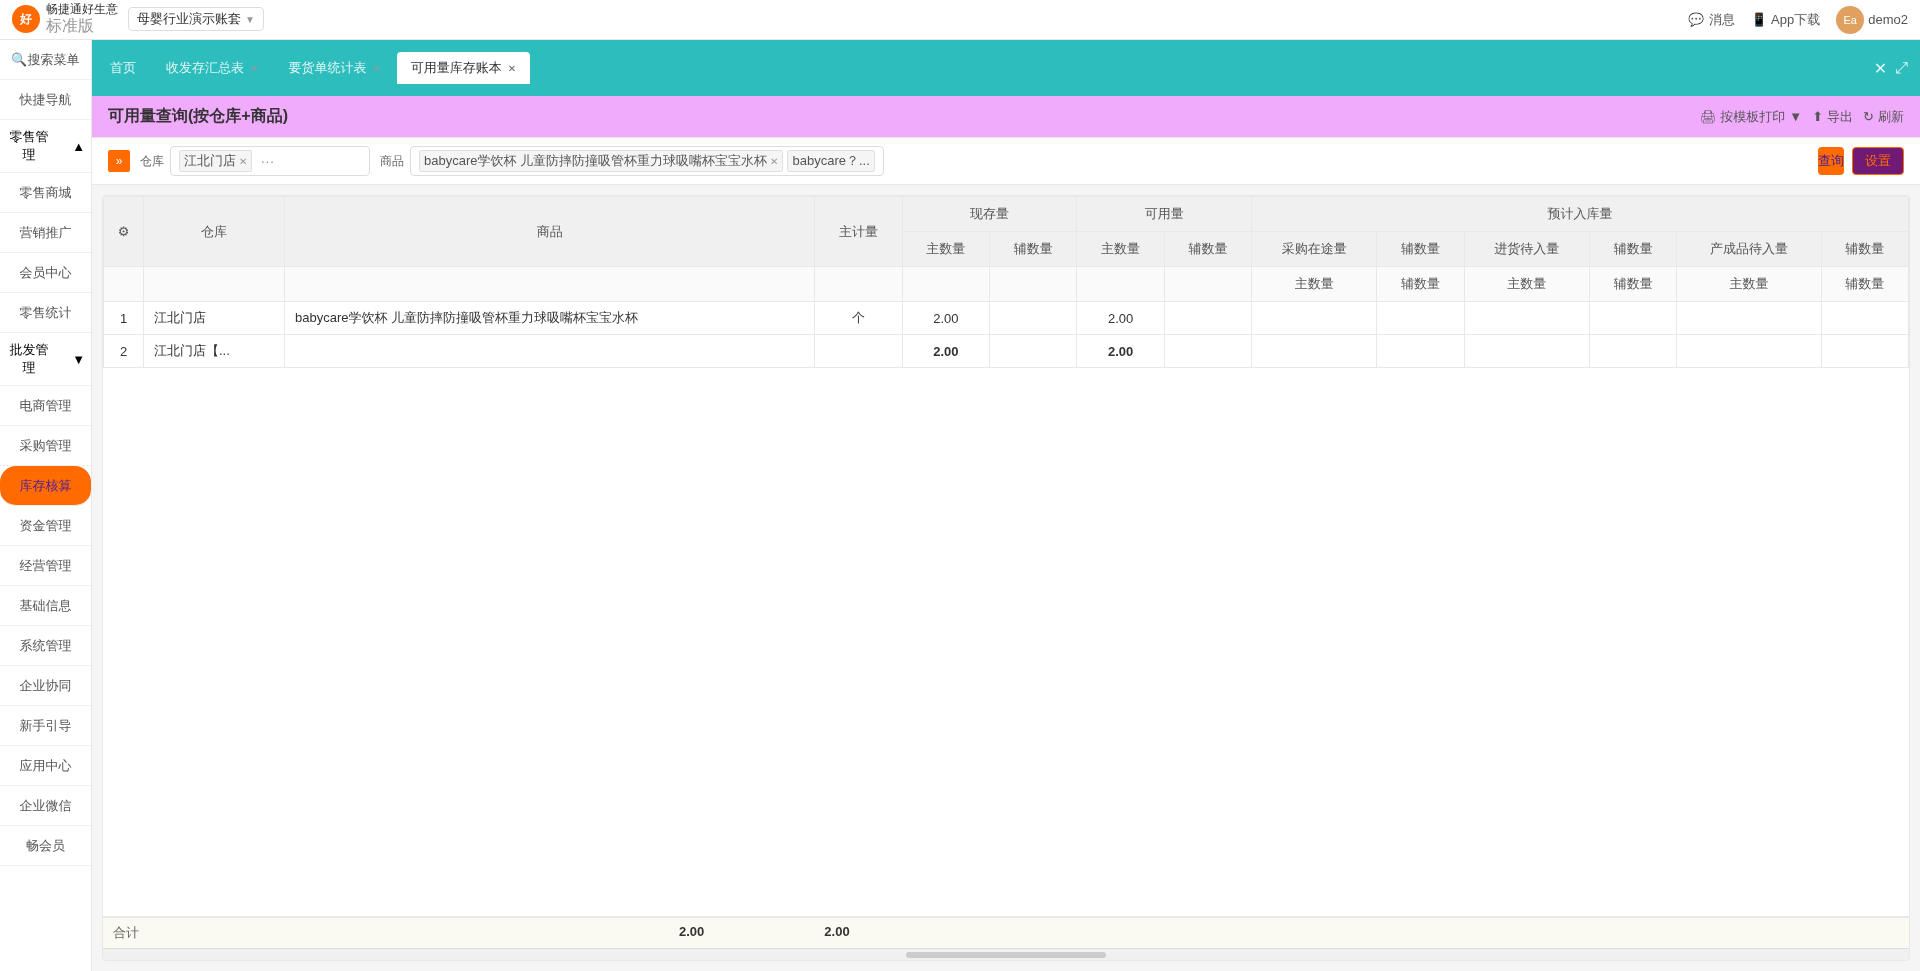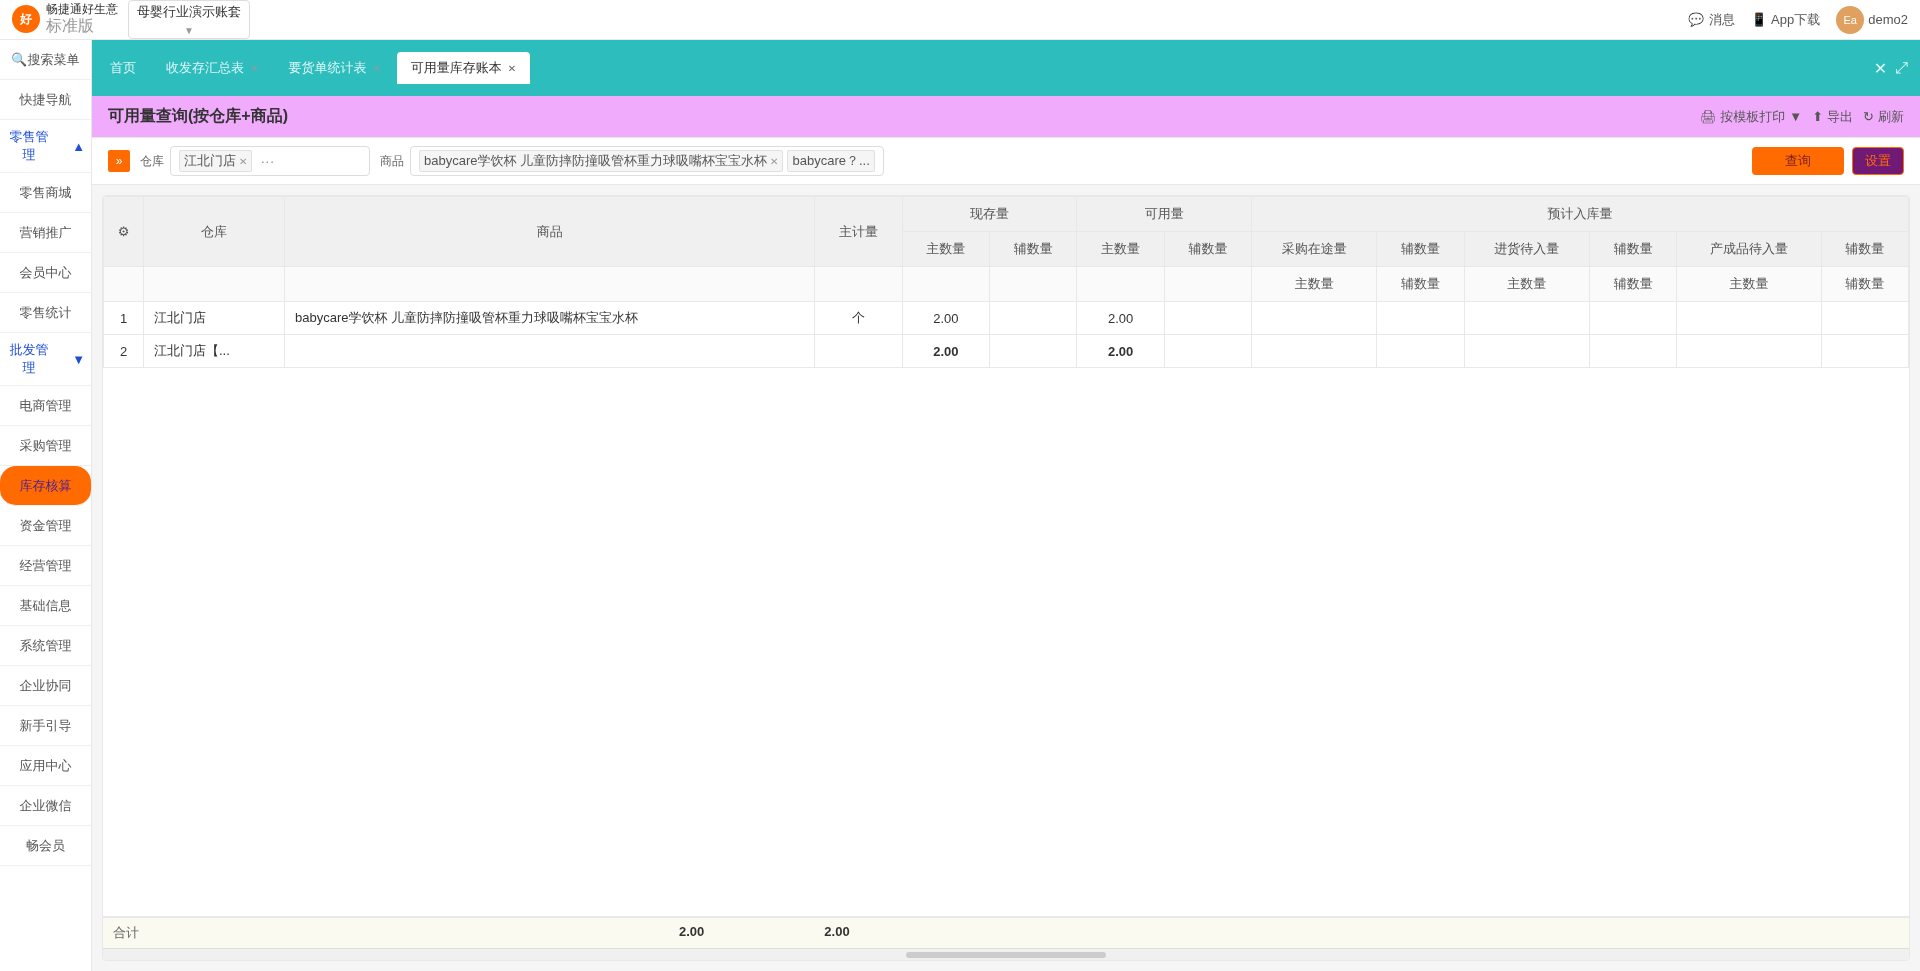--- a/index.html
+++ b/index.html
@@ -14,21 +14,21 @@
       align-items: center;
       padding: 0 12px;
       justify-content: space-between;
       flex-shrink: 0;
     }
     .top-bar-left { display: flex; align-items: center; gap: 10px; }
     .logo { display: flex; align-items: center; gap: 6px; }
     .logo-icon { width: 28px; height: 28px; background: #ff6b00; border-radius: 50%; display: flex; align-items: center; justify-content: center; color: white; font-size: 12px; font-weight: bold; }
     .logo-text { font-size: 12px; color: #333; line-height: 1.2; }
     .logo-sub { font-size: 16px; color: #999; }
-    .tenant-selector { display: flex; align-items: center; gap: 4px; border: 1px solid #ddd; border-radius: 4px; padding: 2px 8px; cursor: pointer; color: #333; font-size: 12px; min-width: 120px; flex-direction: column; }
+    .tenant-selector { display: flex; align-items: center; gap: 4px; border: 1px solid #ddd; border-radius: 4px; padding: 2px 8px; cursor: pointer; color: #333; font-size: 12px; min-width: 120px; }
     .tenant-selector .arrow { color: #999; font-size: 10px; }
     .top-bar-right { display: flex; align-items: center; gap: 16px; }
     .top-right-item { display: flex; align-items: center; gap: 4px; color: #555; cursor: pointer; font-size: 12px; }
     .avatar { width: 28px; height: 28px; border-radius: 50%; background: #e0a060; display: flex; align-items: center; justify-content: center; color: white; font-size: 11px; }
 
     
     .main-layout { display: flex; flex: 1; overflow: hidden; }
 
     
     .sidebar {
@@ -50,21 +50,21 @@
       display: flex;
       align-items: center;
       justify-content: center;
       min-height: 40px;
     }
     .sidebar-item.active { background: #ff6b00; color: #4c1d95; border-radius: 16px; }
     .sidebar-section-header {
       padding: 8px 6px;
       text-align: center;
       cursor: pointer;
-      color: #1d4ed8;
+      color: #000000;
       font-size: 12px;
       display: flex;
       align-items: center;
       justify-content: center;
       gap: 20px;
       border-bottom: 1px solid #f0f0f0;
       min-height: 40px;
     }
     .sidebar-search { padding: 8px 6px; text-align: center; font-size: 12px; color: #555; cursor: pointer; border-bottom: 1px solid #f0f0f0; min-height: 40px; display: flex; align-items: center; justify-content: center; }
 
@@ -147,21 +147,21 @@
       padding: 1px 4px;
       font-size: 11px;
       display: flex;
       align-items: center;
       gap: 3px;
       color: #555;
     }
     .filter-tag .tag-x { cursor: pointer; color: #999; font-size: 10px; }
     .filter-dots { color: #999; cursor: pointer; font-size: 14px; margin-left: 4px; }
     .filter-actions { margin-left: auto; display: flex; gap: 8px; }
-    .btn-query { background: #ff6b00; color: #7f1d1d; border: none; border-radius: 4px; padding: 4px 33px; cursor: pointer; font-size: 13px; }
+    .btn-query { background: #ff6b00; color: #4c1d95; border: none; border-radius: 4px; padding: 4px 0; cursor: pointer; font-size: 13px; }
     .btn-settings { background: #701a75; color: #ff6b00; border: 1px solid #ff6b00; border-radius: 4px; padding: 4px 12px; cursor: pointer; font-size: 13px; }
 
     
     .table-area { flex: 1; overflow: auto; background: #fff; margin: 10px; border-radius: 4px; border: 1px solid #e8e8e8; display: flex; flex-direction: column; }
     table { width: 100%; border-collapse: collapse; font-size: 12px; }
     thead tr { background: #f5f5f5; }
     th {
       padding: 8px 10px;
       text-align: center;
       color: #555;

